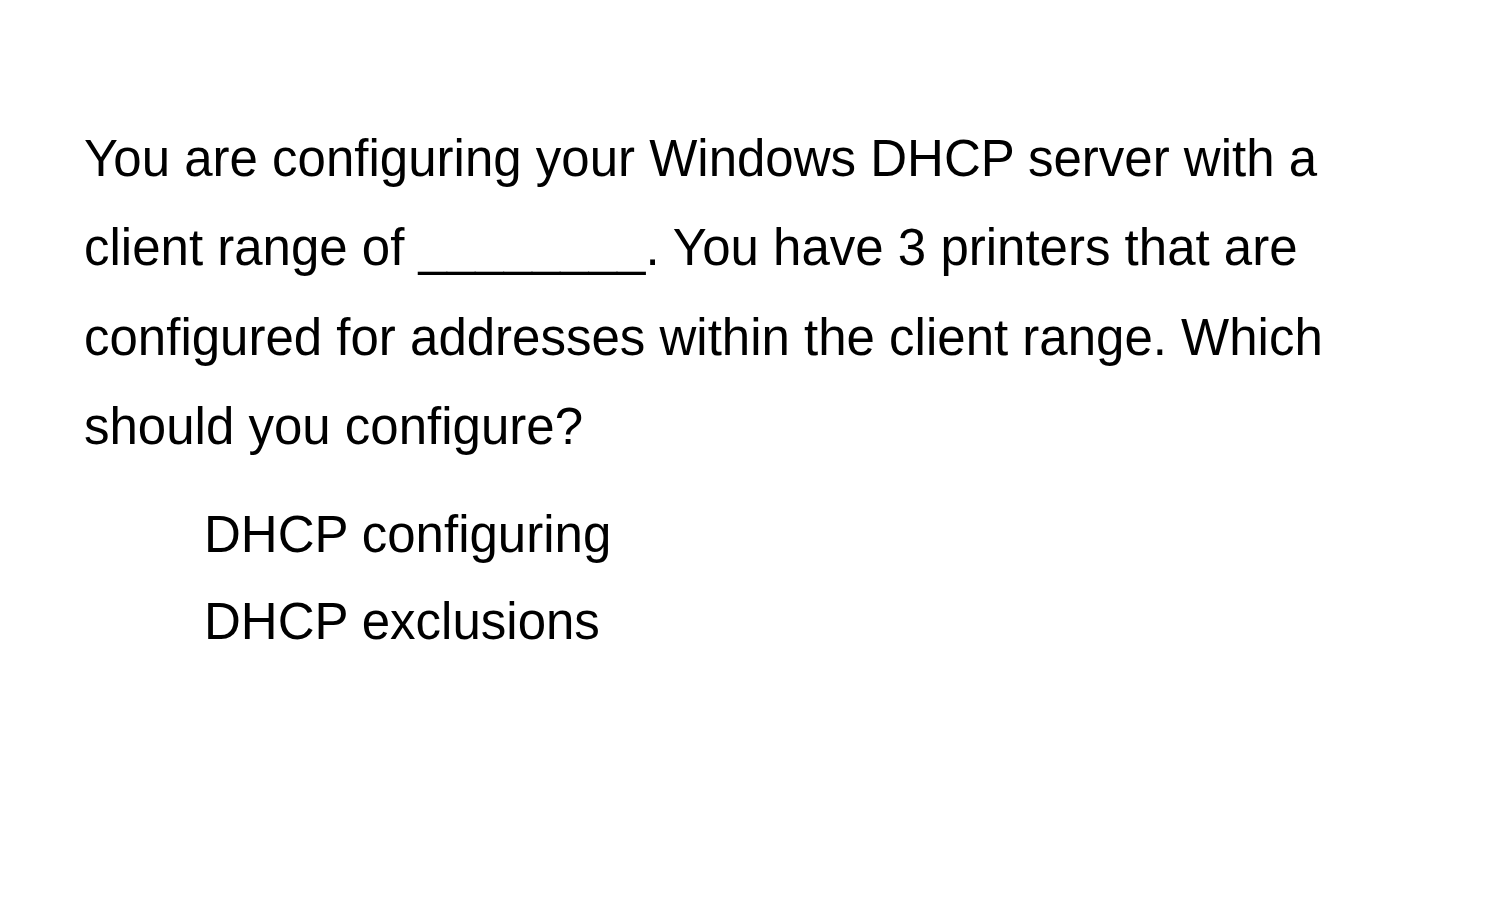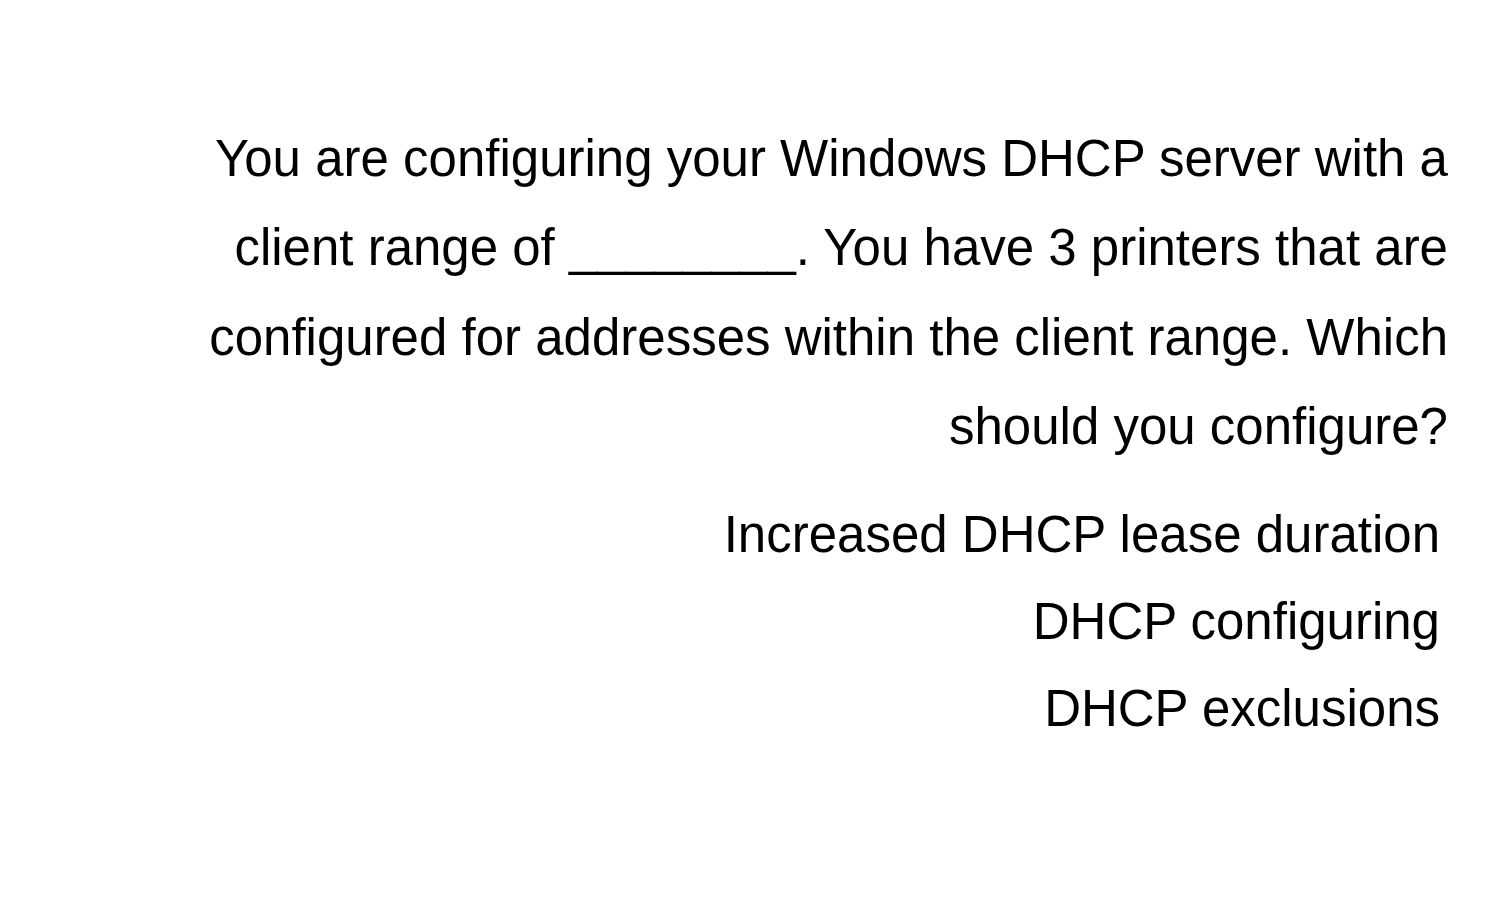--- a/index.html
+++ b/index.html
@@ -1,19 +1,18 @@
 <!DOCTYPE html>
 <html><head>
   <meta charset="utf-8">
   <style>
     * {
       margin: 8px;
       padding: 0;
       box-sizing: border-box;
-      text-align: right;
     }
     body {
       width: 1500px;
       height: 920px;
       background: #ffffff;
       font-family: -apple-system, BlinkMacSystemFont, "Segoe UI", Helvetica, Arial, sans-serif;
       color: #000000;
       padding: 90px 60px 60px 60px;
     }
     .question {
@@ -30,16 +29,15 @@
       line-height: 1.55;
       font-weight: 400;
     }
   </style>
 </head>
 <body>
 
 <div class="question">You are configuring your Windows DHCP server with a client range of ________. You have 3 printers that are configured for addresses within the client range. Which should you configure?</div>
 
 <div class="options">
-  <div class="option">Increased DHCP lease duration</div>
   <div class="option">DHCP configuring</div>
   <div class="option">DHCP exclusions</div>
 </div>
 
 </body></html>

